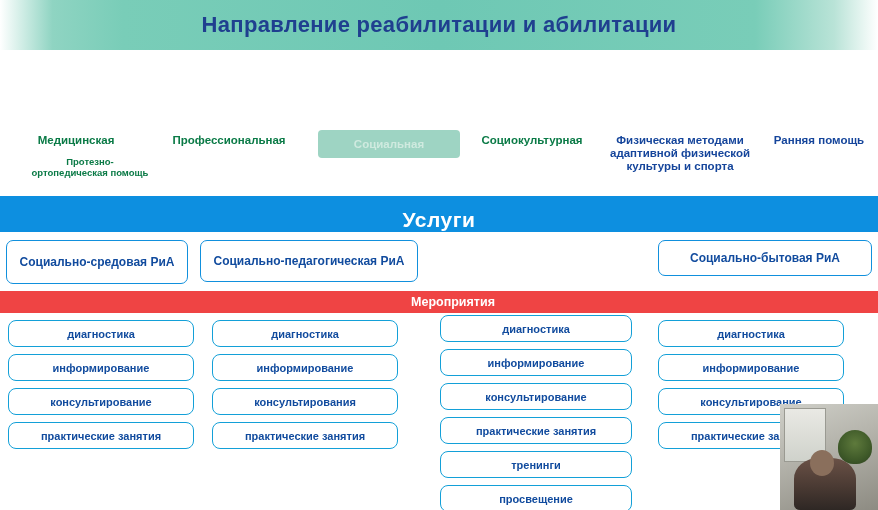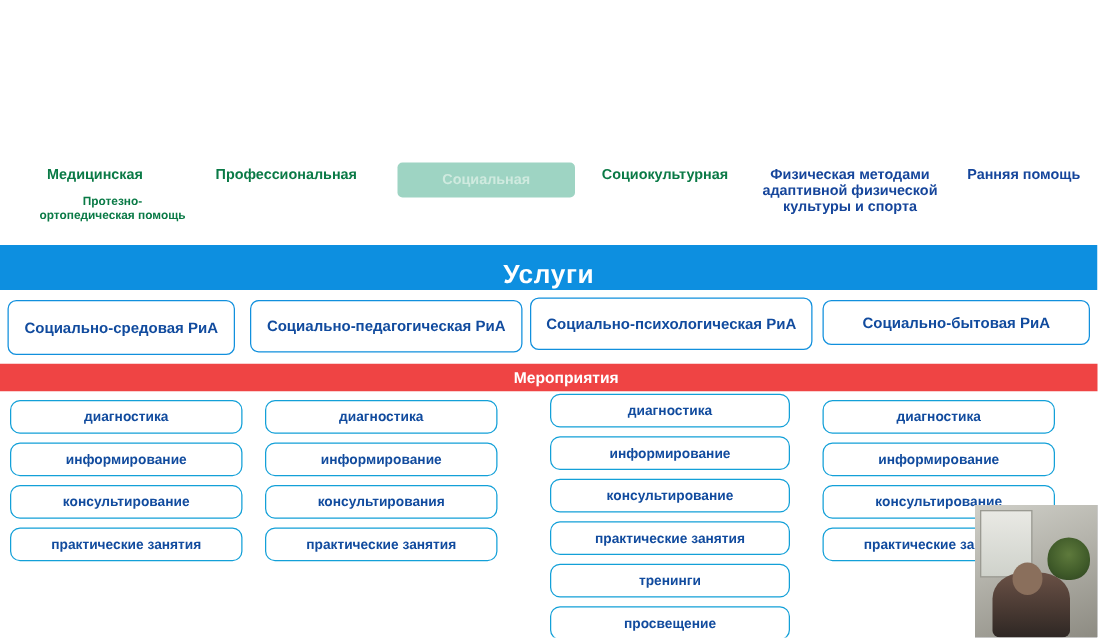--- a/index.html
+++ b/index.html
@@ -198,20 +198,23 @@
     width: 24px; height: 26px;
     background: #8a6f5c;
     border-radius: 50%;
   }
 </style>
 </head>
 <body>
 
 <div id="stage">
 
+  <div class="title-banner">
+    <span class="title-text">Направление реабилитации и абилитации</span>
+  </div>
 
   <div class="directions">
     <div class="dir" style="left:26px; top:14px; width:100px;">Медицинская</div>
 
     <div class="dir-sub" style="left:30px; top:36px; width:120px;">Протезно-ортопедическая помощь</div>
 
     <div class="dir" style="left:154px; top:14px; width:150px;">Профессиональная</div>
 
     <div class="dir-chip" style="left:318px; top:10px; width:142px; height:28px;">Социальная</div>
 
@@ -221,21 +224,20 @@
 
     <div class="dir blue" style="left:764px; top:14px; width:110px;">Ранняя помощь</div>
   </div>
 
   <div class="services-band">
     <span class="band-text">Услуги</span>
   </div>
 
   <div class="service-box" style="left:6px; top:240px; width:182px; height:44px;">Социально-средовая РиА</div>
   <div class="service-box" style="left:200px; top:240px; width:218px; height:42px;">Социально-педагогическая РиА</div>
-  <div class="service-box" style="left:424px; top:238px; width:226px; height:42px;">Социально-психологическая РиА</div>
   <div class="service-box" style="left:658px; top:240px; width:214px; height:36px;">Социально-бытовая РиА</div>
 
   <div class="events-band">
     <span class="band-text">Мероприятия</span>
   </div>
 
   <div class="col" style="left:8px; width:186px;">
     <div class="pill">диагностика</div>
     <div class="pill">информирование</div>
     <div class="pill">консультирование</div>

